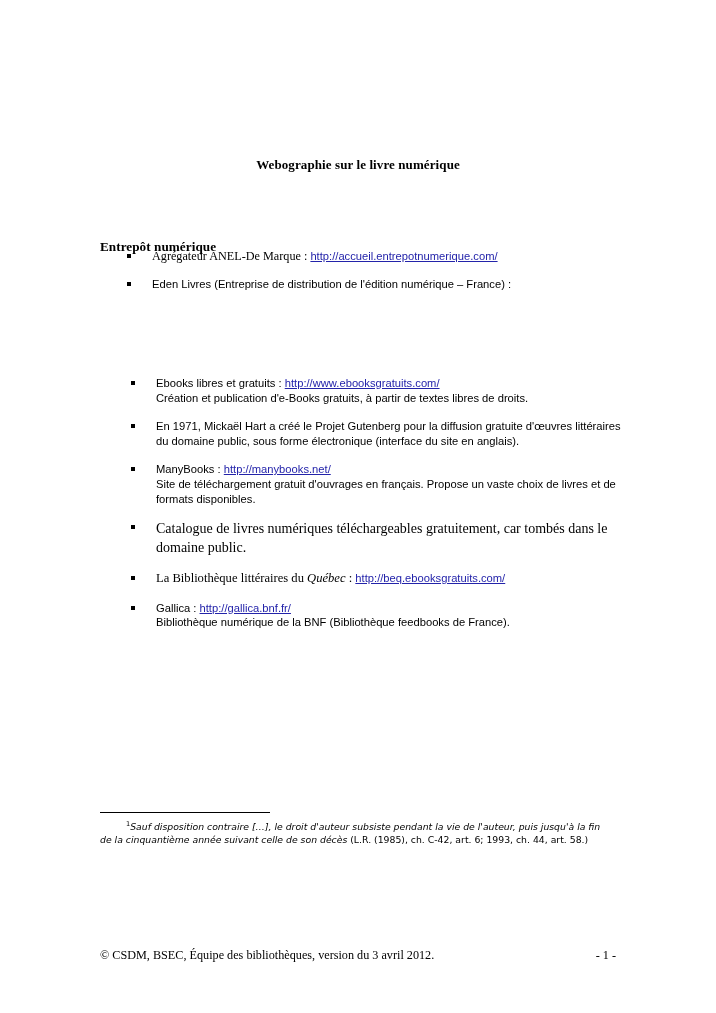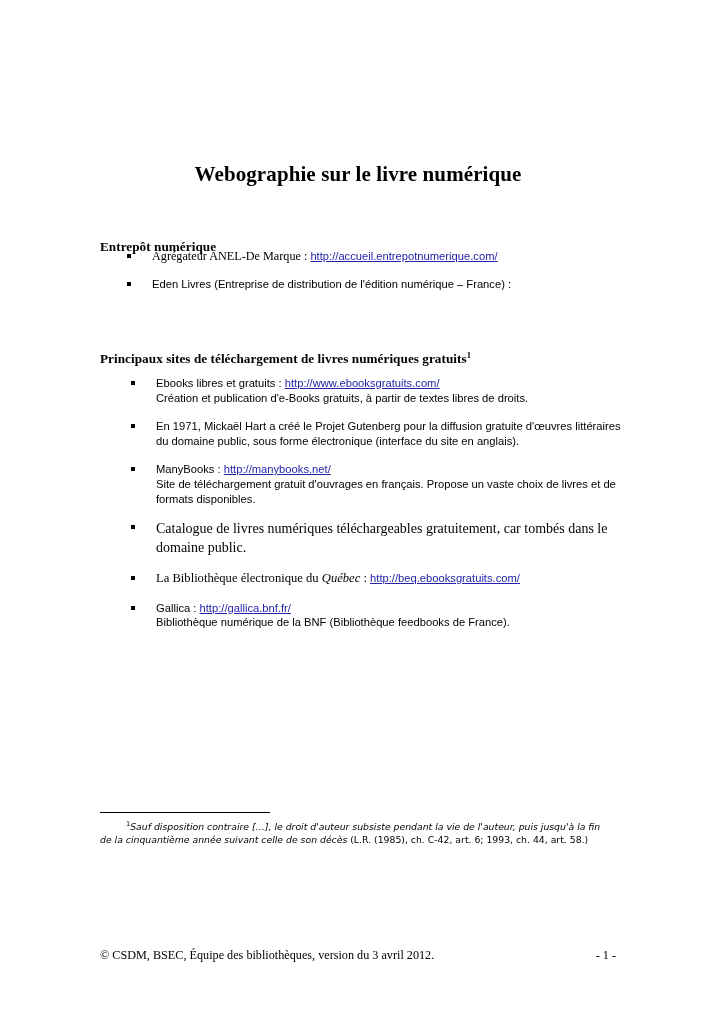--- a/index.html
+++ b/index.html
@@ -27,21 +27,21 @@
 
   
   .doc-title {
     position: absolute;
     top: 148px;
     left: 0;
     width: 716px;
     text-align: center;
     font-family: "Liberation Serif", "DejaVu Serif", serif;
     font-weight: bold;
-    font-size: 21px;
+    font-size: 13px;
     letter-spacing: 0.1px;
   }
 
   
   .section-heading {
     position: absolute;
     left: 100px;
     font-family: "Liberation Serif", "DejaVu Serif", serif;
     font-weight: bold;
     font-size: 13.2px;
@@ -180,23 +180,20 @@
       <span class="line serif"><span>Agrégateur ANEL-De Marque : </span><a class="link" href="#">http://accueil.entrepotnumerique.com/</a></span>
     </li>
 
     <li class="bullet-item">
       <span class="bullet-marker"></span>
       <span class="line">Eden Livres (Entreprise de distribution de l'édition numérique – France) :</span>
     </li>
 
   </ul>
 
-  <h2 class="section-heading" id="heading-principaux">
-    <span>Principaux sites de téléchargement de livres numériques gratuits</span><sup>1</sup>
-  </h2>
 
   <ul class="bullet-list" id="list-gratuits">
 
     <li class="bullet-item">
       <span class="bullet-marker"></span>
       <span class="line"><span>Ebooks libres et gratuits : </span><a class="link" href="#">http://www.ebooksgratuits.com/</a></span>
       <span class="line">Création et publication d'e-Books gratuits, à partir de textes libres de droits.</span>
     </li>
 
 
@@ -211,21 +208,21 @@
       <span class="line">Site de téléchargement gratuit d'ouvrages en français. Propose un vaste choix de livres et de formats disponibles.</span>
     </li>
 
     <li class="bullet-item">
       <span class="bullet-marker"></span>
       <span class="line serif-lg">Catalogue de livres numériques téléchargeables gratuitement, car tombés dans le domaine public.</span>
     </li>
 
     <li class="bullet-item">
       <span class="bullet-marker"></span>
-      <span class="line serif-bullet"><span>La Bibliothèque électronique du </span><span class="ital">Québec</span><span> : </span><a class="link" href="#">http://beq.ebooksgratuits.com/</a></span>
+      <span class="line serif-bullet"><span>La Bibliothèque littéraires du </span><span class="ital">Québec</span><span> : </span><a class="link" href="#">http://beq.ebooksgratuits.com/</a></span>
     </li>
 
     <li class="bullet-item">
       <span class="bullet-marker"></span>
       <span class="line"><span>Gallica : </span><a class="link" href="#">http://gallica.bnf.fr/</a></span>
       <span class="line">Bibliothèque numérique de la BNF (Bibliothèque feedbooks de France).</span>
     </li>
 
   </ul>
 

